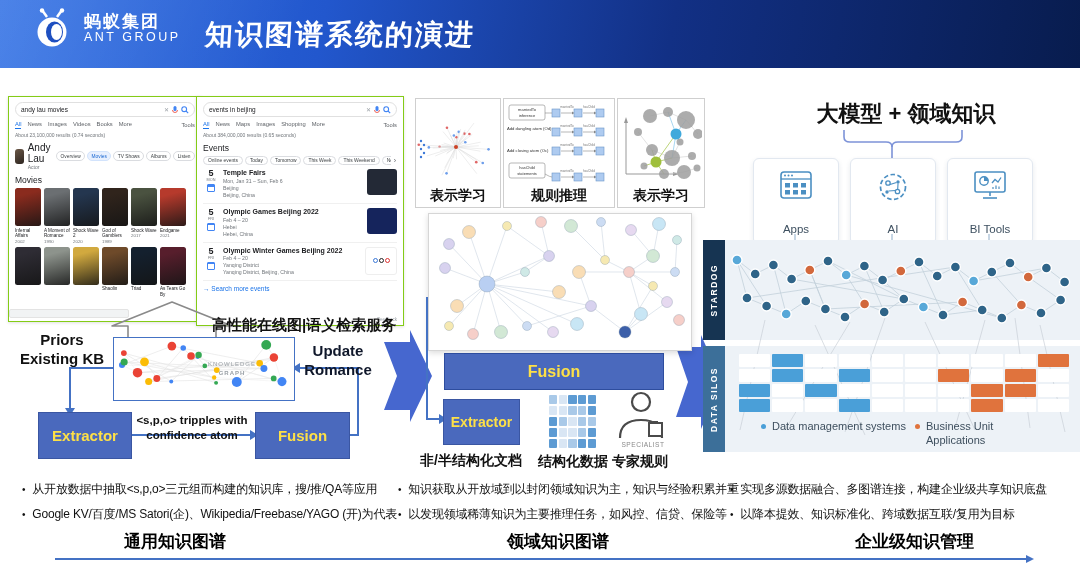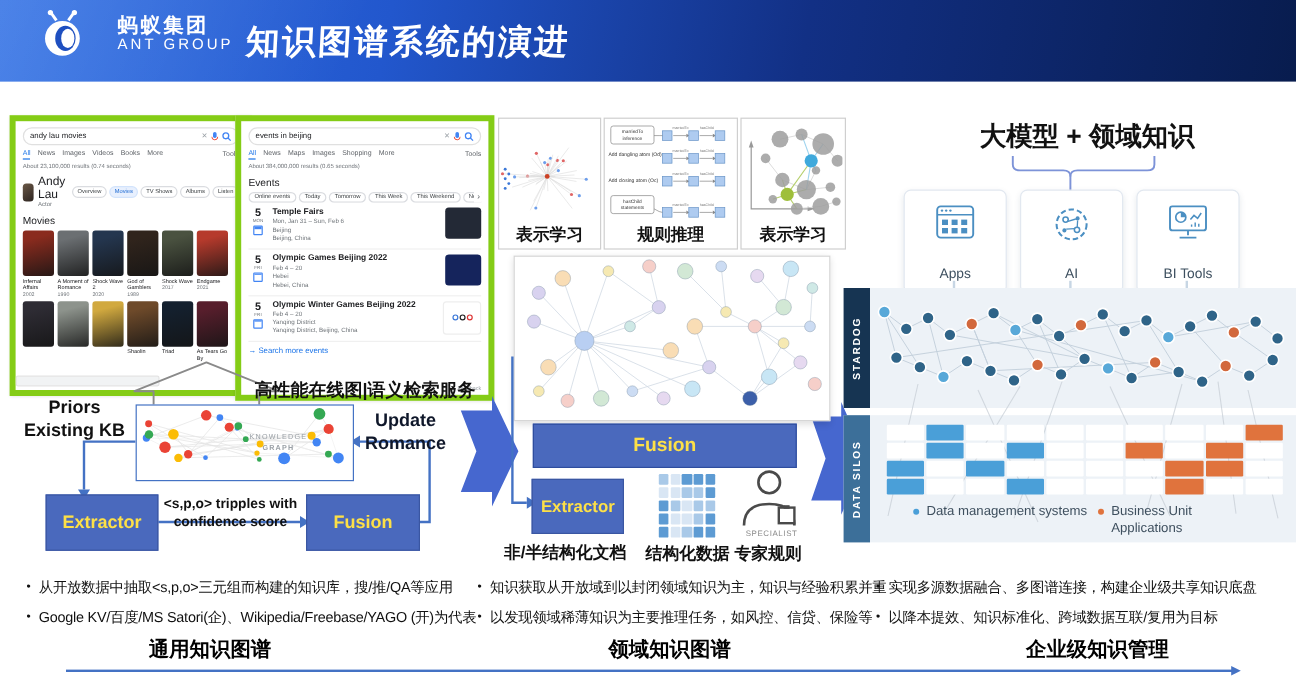--- a/index.html
+++ b/index.html
@@ -3,28 +3,28 @@
 <meta charset="utf-8">
 <style>
   html,body{margin:0;padding:0;background:#fff;}
   #stage{position:relative;width:1080px;height:582px;background:#fff;overflow:hidden;
          font-family:"Liberation Sans","DejaVu Sans",sans-serif;color:#1a1a1a;}
   
   #hdr{position:absolute;left:0;top:0;width:1080px;height:68px;
        background:linear-gradient(100deg,#2f6fe4 0%,#2257cd 30%,#123085 62%,#081c4e 100%);}
   #hdr:after{content:"";position:absolute;left:0;top:0;width:100%;height:100%;
        background:linear-gradient(115deg,rgba(255,255,255,.14) 0%,rgba(255,255,255,0) 28%);}
-  .brand{position:absolute;left:34px;top:8px;display:flex;align-items:center;gap:24px;z-index:2;}
+  .brand{position:absolute;left:34px;top:8px;display:flex;align-items:center;gap:10px;z-index:2;}
   .brand-txt{color:#fff;line-height:1.1;}
   .brand-cn{font-size:17px;font-weight:bold;letter-spacing:2px;}
   .brand-en{font-size:12.5px;letter-spacing:2.5px;}
   #hdr-title{position:absolute;left:205px;top:16px;color:#fff;font-size:28px;font-weight:800;
        letter-spacing:2px;z-index:2;transform:skewX(-3deg);}
   
-  .shot{position:absolute;background:#fff;border:5px solid #84cc16;box-shadow:0 1px 3px rgba(0,0,0,.12);
+  .shot{position:absolute;background:#fff;border:1px solid #84cc16;box-shadow:0 1px 3px rgba(0,0,0,.12);
         font-size:6px;color:#202124;overflow:hidden;}
   #shot1{left:8px;top:96px;width:180px;height:214px;padding:5px 6px;}
   #shot2{left:196px;top:96px;width:194px;height:218px;padding:5px 6px;}
   .sbar{display:flex;align-items:center;border:1px solid #e0e0e0;border-radius:8px;height:13px;
         padding:0 5px;font-size:6.5px;color:#202124;}
   .sbar .q{flex:1;}
   .sbar .x{color:#9aa0a6;margin-right:3px;font-size:6px;}
   .tabs{display:flex;gap:6px;align-items:center;margin-top:4px;color:#5f6368;font-size:5.8px;white-space:nowrap;}
   .g-tab{cursor:default;}
   .g-tab.on{color:#1a73e8;border-bottom:1.5px solid #1a73e8;padding-bottom:1px;}
@@ -411,21 +411,21 @@
       <div>Existing KB</div>
   </div>
   <div id="update">
     <div>Update</div>
       <div>Romance</div>
   </div>
   <div class="blue-box" id="ext1">Extractor</div>
   <div class="blue-box" id="fus1">Fusion</div>
   <div id="spo">
     <div>&lt;s,p,o&gt; tripples with</div>
-      <div>confidence score</div>
+      <div>confidence atom</div>
   </div>
 
   <svg class="abs" style="left:380px;top:328px" width="54" height="96">
     <polygon points="4,14 30,14 30,2 52,48 30,94 30,82 4,82 17,48" fill="#4667cf"></polygon>
   </svg>
   <svg class="abs" style="left:672px;top:332px" width="52" height="100">
     <polygon points="4,15 29,15 29,3 50,50 29,97 29,85 4,85 16,50" fill="#4667cf"></polygon>
   </svg>
 
   <div class="mpanel" style="left:415px;top:98px;width:84px;height:108px">

